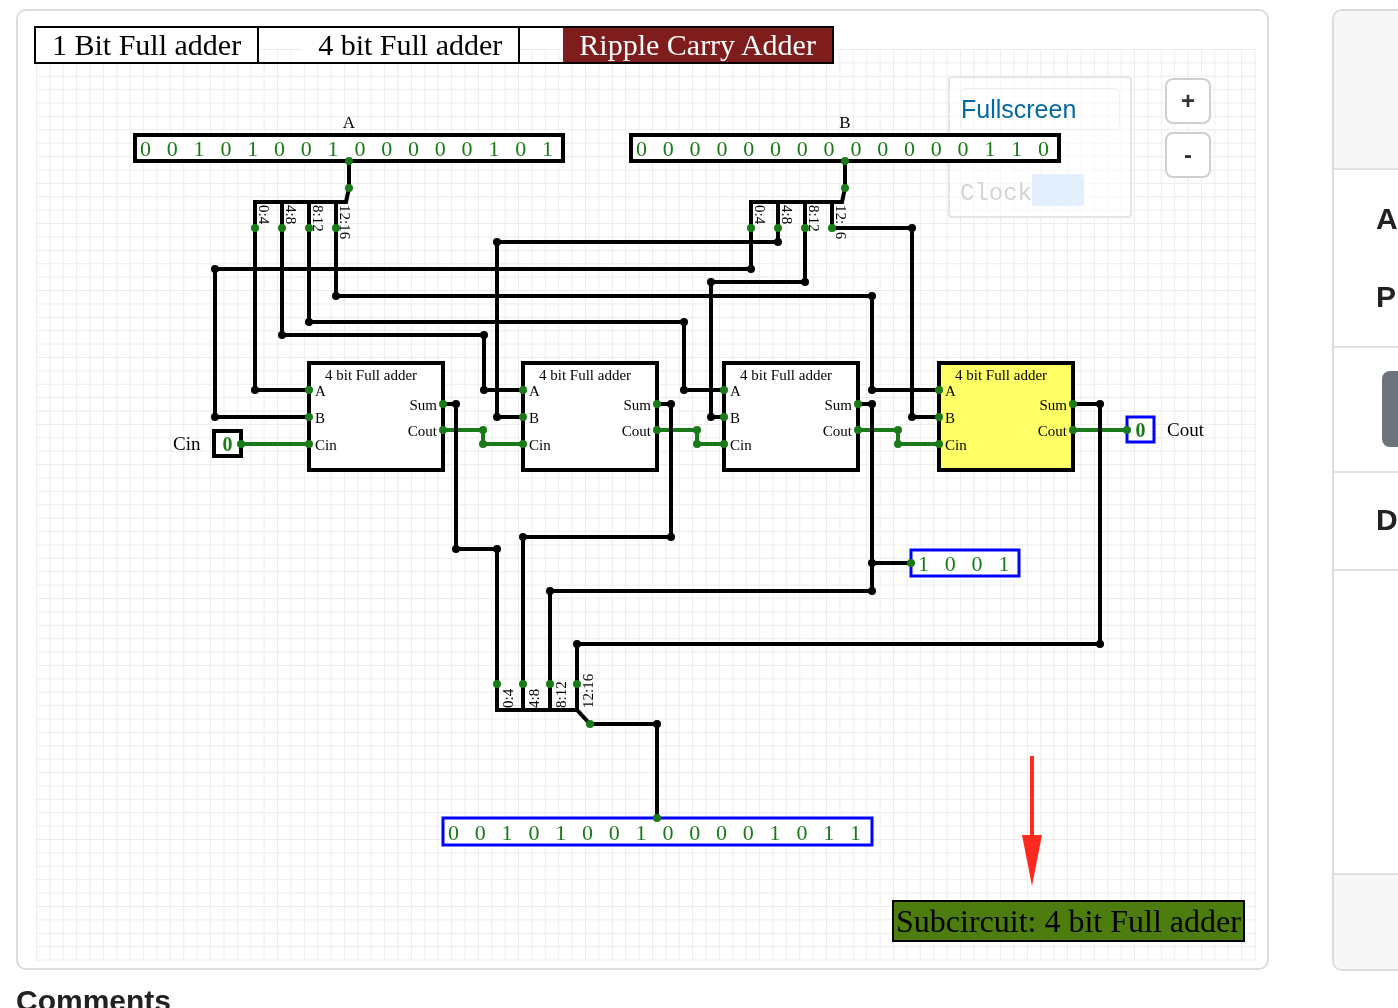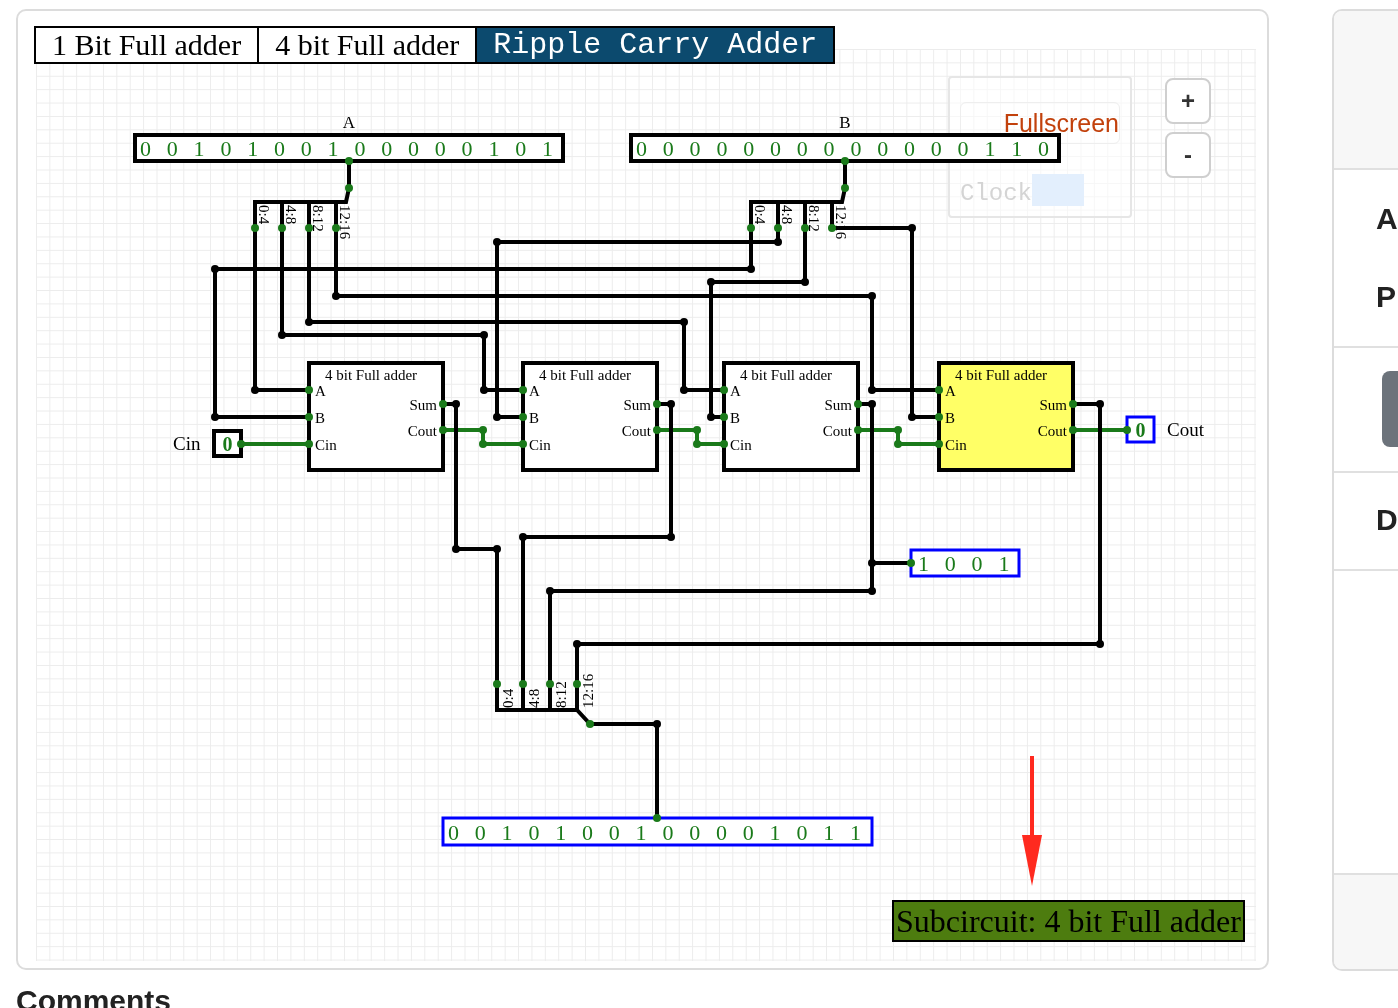--- a/index.html
+++ b/index.html
@@ -8,39 +8,39 @@
     position:absolute; left:16px; top:9px; width:1253px; height:961px;
     border:2px solid #dcdcdc; border-radius:10px; box-sizing:border-box; background:#fff; overflow:hidden;
   }
   .grid {
     position:absolute; left:18px; top:38px; width:1220px; height:912px;
     background-image:
       linear-gradient(#ececec 1px, transparent 1px),
       linear-gradient(90deg, #ececec 1px, transparent 1px);
     background-size:13.4px 13.4px;
   }
-  .tabs { position:absolute; left:18px; top:16px; display:flex; border:2px solid #000; }
+  .tabs { position:absolute; left:18px; top:16px; display:flex; border:2px solid #000;gap:43px; }
   .tab {
     font-family:"Liberation Serif", serif; font-size:30px; height:34px; line-height:34px;
     padding:0 16px; background:#fff; color:#000; border-right:2px solid #000; cursor:pointer; white-space:nowrap;
   }
   .tab:last-child { border-right:none; }
-  .tab.active { background:#0c4a6e; color:#ffffff;font-family:Liberation Mono, monospace; }
+  .tab.active { background:#7f1d1d; color:#ffffff; }
   .zoom-btn {
     position:absolute; width:46px; height:46px; left:1148px; border:2px solid #cfcfcf; border-radius:8px;
     background:#fff; box-sizing:border-box; display:flex; align-items:center; justify-content:center;
     font-size:24px; font-weight:bold; color:#333; cursor:pointer;
   }
   .overlay-panel {
     position:absolute; left:932px; top:67px; width:184px; height:142px; border:2px solid #e6e6e6; border-radius:4px;
     background:rgba(255,255,255,0.55); box-sizing:border-box;
   }
   .overlay-fullscreen {
-    position:absolute; left:10px; top:24px; width:158px; height:40px; border:1px solid #eee; border-radius:6px;
-    font-size:25px; color:#c2410c; text-align:right; line-height:40px;
+    position:absolute; left:10px; top:10px; width:158px; height:40px; border:1px solid #eee; border-radius:6px;
+    font-size:25px; color:#0369a1; text-align:left; line-height:40px;
   }
   .overlay-time { position:absolute; left:10px; top:58px; font-family:"Liberation Serif", serif; font-size:24px; color:#d4d4d4; }
   .overlay-clock { position:absolute; left:10px; top:102px; font-family:Liberation Mono, monospace; font-size:24px; color:#d4d4d4; }
   .overlay-clock-box { position:absolute; left:82px; top:96px; width:52px; height:32px; background:#e3effd; }
   svg.circuit { position:absolute; left:0; top:0; }
   .right-panel {
     position:absolute; left:1332px; top:9px; width:80px; height:962px; border:2px solid #dcdcdc; border-radius:10px 0 0 10px;
     background:#fff; box-sizing:border-box; overflow:hidden;
   }
   .rp-section { position:absolute; left:0; right:0; border-bottom:2px solid #e0e0e0; }

